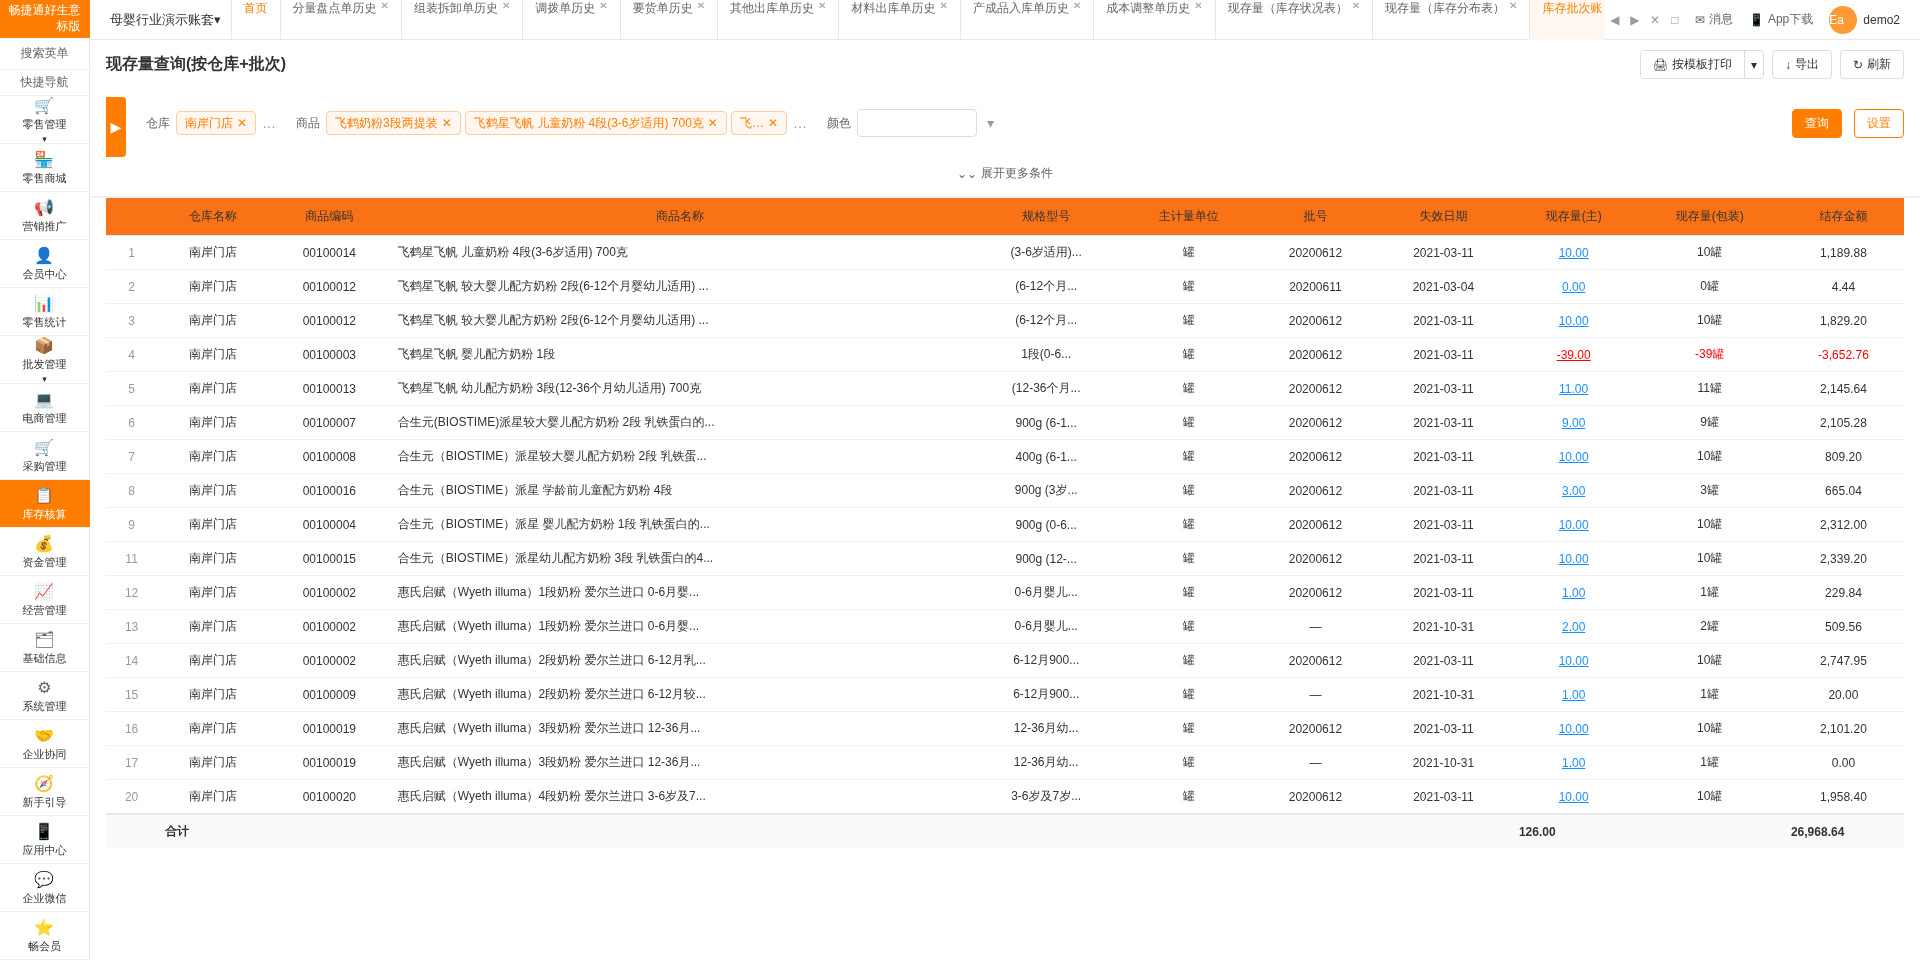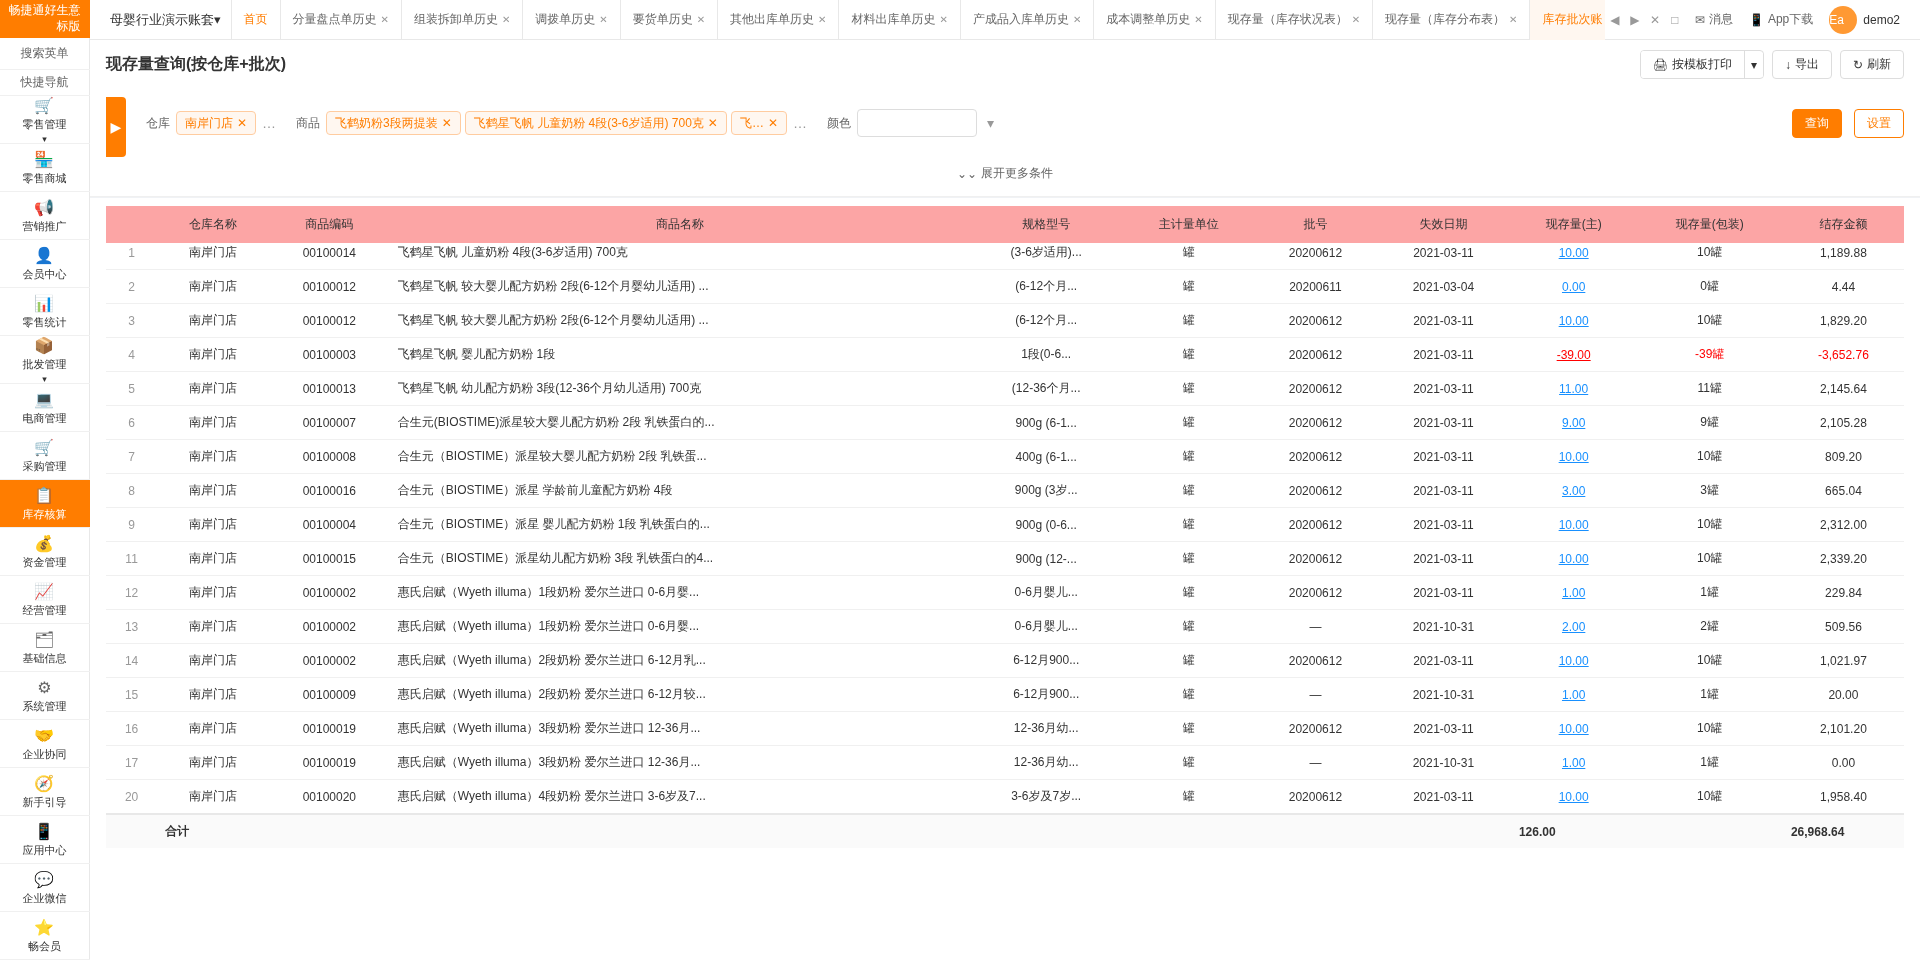--- a/index.html
+++ b/index.html
@@ -17,21 +17,21 @@
     .sidebar-icon { font-size: 16px; color: #666; }
     .sidebar-item.active { background: #ff7d00; }
 
     
     .main { flex: 1; display: flex; flex-direction: column; overflow: hidden; }
 
     
     .topbar { height: 40px; background: #fff; border-bottom: 1px solid #e8e8e8; display: flex; align-items: center; padding: 0 10px; gap: 0; flex-shrink: 0; }
     .topbar-dropdown { display: flex; align-items: center; gap: 0; font-size: 13px; color: #333; padding: 0 10px; height: 40px; border-right: 1px solid #e8e8e8; cursor: pointer; flex-shrink: 0; }
     .tab-bar { flex: 1; display: flex; align-items: center; overflow: hidden; height: 40px; }
-    .tab-item { height: 40px; padding: 0 12px; display: flex; align-items: center; gap: 4px; font-size: 12px; color: #666; cursor: pointer; border-right: 1px solid #e8e8e8; white-space: nowrap; flex-shrink: 0; }
+    .tab-item { height: 40px; padding: 0 12px; display: flex; gap: 4px; font-size: 12px; color: #666; cursor: pointer; border-right: 1px solid #e8e8e8; white-space: nowrap; flex-shrink: 0; }
     .tab-item:first-child { color: #ff7d00; }
     .tab-item.active { color: #ff7d00; background: #fff7f0; }
     .tab-close { font-size: 10px; color: #999; cursor: pointer; }
     .topbar-actions { display: flex; align-items: center; gap: 16px; padding: 0 10px; flex-shrink: 0; }
     .topbar-action { display: flex; align-items: center; gap: 4px; font-size: 12px; color: #666; cursor: pointer; }
     .topbar-user { display: flex; align-items: center; gap: 6px; cursor: pointer; }
     .user-avatar { width: 28px; height: 28px; border-radius: 50%; background: #ff9933; display: flex; align-items: center; color: #fff; font-size: 12px; }
 
     
     .content { flex: 1; overflow: hidden; display: flex; flex-direction: column; padding: 0; }
@@ -50,21 +50,21 @@
     .filter-item { display: flex; align-items: center; gap: 6px; margin-left: 8px; }
     .filter-label { font-size: 12px; color: #666; white-space: nowrap; }
     .filter-input { height: 28px; border: 1px solid #ddd; border-radius: 4px; padding: 0 8px; font-size: 12px; min-width: 100px; }
     .filter-tag { height: 24px; background: #fff7f0; border: 1px solid #ffcca0; border-radius: 4px; padding: 0 8px; font-size: 12px; color: #ff7d00; display: flex; align-items: center; gap: 4px; }
     .filter-tag-close { cursor: pointer; color: #ff7d00; }
     .filter-expand { display: flex; align-items: center; justify-content: center; gap: 4px; font-size: 12px; color: #666; cursor: pointer; padding: 4px 0; margin-top: 4px; }
 
     
     .table-container { flex: 1; overflow: auto; padding: 0 16px 10px; background: #fff; margin-top: 1px; }
     table { width: 100%; border-collapse: collapse; font-size: 12px; }
-    thead th { background: #fca5a5; padding: 10px 8px; text-align: center; font-weight: 500; color: #333; border-bottom: 1px solid #e8e8e8; white-space: nowrap; position: sticky; top: 8px; z-index: 10; }
+    thead th { background: #f97316; padding: 10px 8px; text-align: center; font-weight: 500; color: #333; border-bottom: 1px solid #e8e8e8; white-space: nowrap; position: sticky; top: 0; z-index: 10; }
     tbody td { padding: 8px; text-align: center; border-bottom: 1px solid #f0f0f0; color: #333; }
     .td-left { text-align: left; }
     .td-underline { text-decoration: underline; color: #1890ff; cursor: pointer; }
     .td-red { color: #f00; }
     .tfoot-row td { background: #fafafa; font-weight: bold; padding: 8px; border-top: 2px solid #e8e8e8; }
     .row-number { color: #999; }
 
     
     ::-webkit-scrollbar { width: 6px; height: 6px; }
     ::-webkit-scrollbar-thumb { background: #ccc; border-radius: 3px; }
@@ -506,21 +506,21 @@
               <td class="row-number">14</td>
               <td>南岸门店</td>
               <td>00100002</td>
               <td class="td-left">惠氏启赋（Wyeth illuma）2段奶粉 爱尔兰进口 6-12月乳...</td>
               <td>6-12月900...</td>
               <td>罐</td>
               <td>20200612</td>
               <td>2021-03-11</td>
               <td class="td-underline">10.00</td>
               <td>10罐</td>
-              <td>1,021.97</td>
+              <td>2,747.95</td>
             </tr>
             <tr>
               <td class="row-number">15</td>
               <td>南岸门店</td>
               <td>00100009</td>
               <td class="td-left">惠氏启赋（Wyeth illuma）2段奶粉 爱尔兰进口 6-12月较...</td>
               <td>6-12月900...</td>
               <td>罐</td>
               <td>—</td>
               <td>2021-10-31</td>

